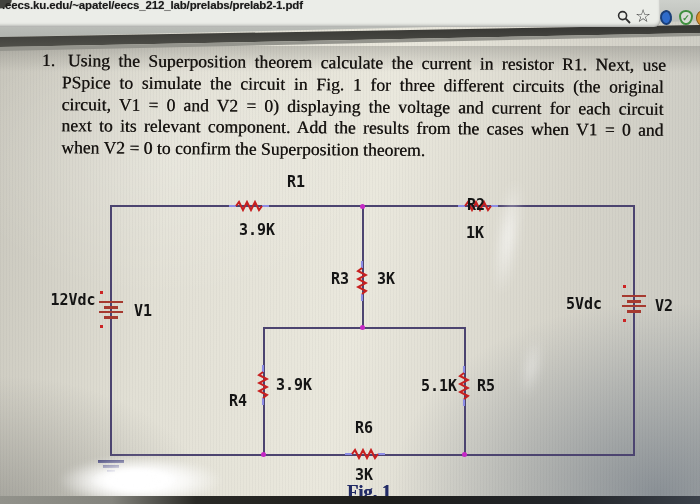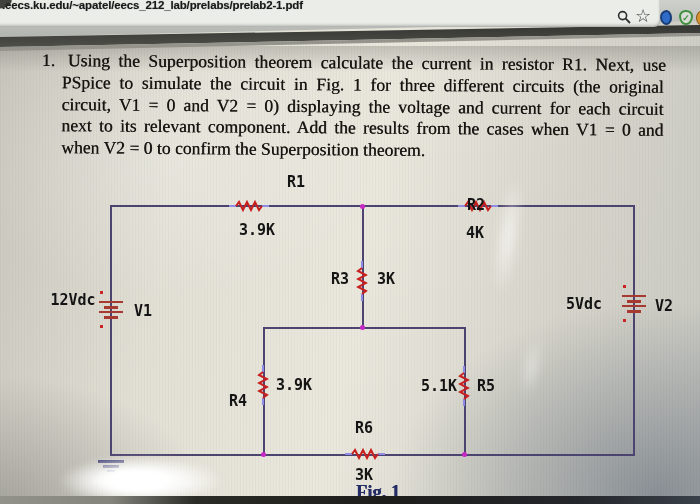--- a/index.html
+++ b/index.html
@@ -60,21 +60,21 @@
   .jdot{position:absolute;width:5px;height:5px;border-radius:50%;background:var(--junction);z-index:13;}
   .rsym{position:absolute;z-index:12;}
   .lbl{position:absolute;z-index:20;font-family:"DejaVu Sans Mono",monospace;
     font-weight:700;font-size:15px;line-height:16px;color:var(--label);
     transform:translateX(-50%);white-space:nowrap;}
   .bbar{position:absolute;background:var(--battery);z-index:12;}
   .bdot{position:absolute;width:3px;height:3px;background:#cc2424;z-index:12;}
   .gbar{position:absolute;background:var(--ground);z-index:12;}
   .caption{position:absolute;z-index:20;font-family:"Liberation Serif",serif;font-weight:700;
     font-size:18.5px;color:var(--caption);transform:translateX(-50%);
-    text-shadow:.3px 0 0 var(--caption);margin-left:9px;}
+    text-shadow:.3px 0 0 var(--caption);}
 
   
   .glare{position:absolute;z-index:30;pointer-events:none;}
   .glare-blob{background:radial-gradient(closest-side,rgba(255,255,255,1) 35%,rgba(255,255,255,.75) 60%,rgba(255,255,255,0));filter:blur(3px);}
   .glare-streak{background:radial-gradient(closest-side,rgba(255,255,255,.9),rgba(255,255,255,0));filter:blur(5px);}
   .bottom-strip{position:absolute;left:0;top:496px;width:700px;height:8px;z-index:40;
     background:linear-gradient(90deg,#92928b 0%,#84847d 16%,#2a2a26 28%,#1d1d1b 55%,#23262a 82%,#3a4049 100%);}
 </style>
 </head>
 <body>
@@ -185,21 +185,21 @@
 
   <div>
     <div class="gbar" style="left:98px;top:460px;width:26px;height:3px;"></div>
     <div class="gbar" style="left:103px;top:465px;width:16px;height:3px;"></div>
     <div class="gbar" style="left:107px;top:470px;width:8px;height:2px;"></div>
   </div>
 
   <span class="lbl" style="left:248px;top:174px;margin-left:48px;">R1</span>
   <span class="lbl" style="left:257px;top:222px;">3.9K</span>
   <span class="lbl" style="left:476px;top:176px;margin-top:21px;">R2</span>
-  <span class="lbl" style="left:475px;top:225px;">4K</span>
+  <span class="lbl" style="left:475px;top:225px;">1K</span>
   <span class="lbl" style="left:340px;top:271px;">R3</span>
   <span class="lbl" style="left:386px;top:271px;">3K</span>
   <span class="lbl" style="left:238px;top:393px;">R4</span>
   <span class="lbl" style="left:294px;top:377px;">3.9K</span>
   <span class="lbl" style="left:439px;top:378px;">5.1K</span>
   <span class="lbl" style="left:486px;top:378px;">R5</span>
   <span class="lbl" style="left:364px;top:420px;">R6</span>
   <span class="lbl" style="left:364px;top:467px;">3K</span>
   <span class="lbl" style="left:73px;top:292px;">12Vdc</span>
   <span class="lbl" style="left:143px;top:303px;">V1</span>

